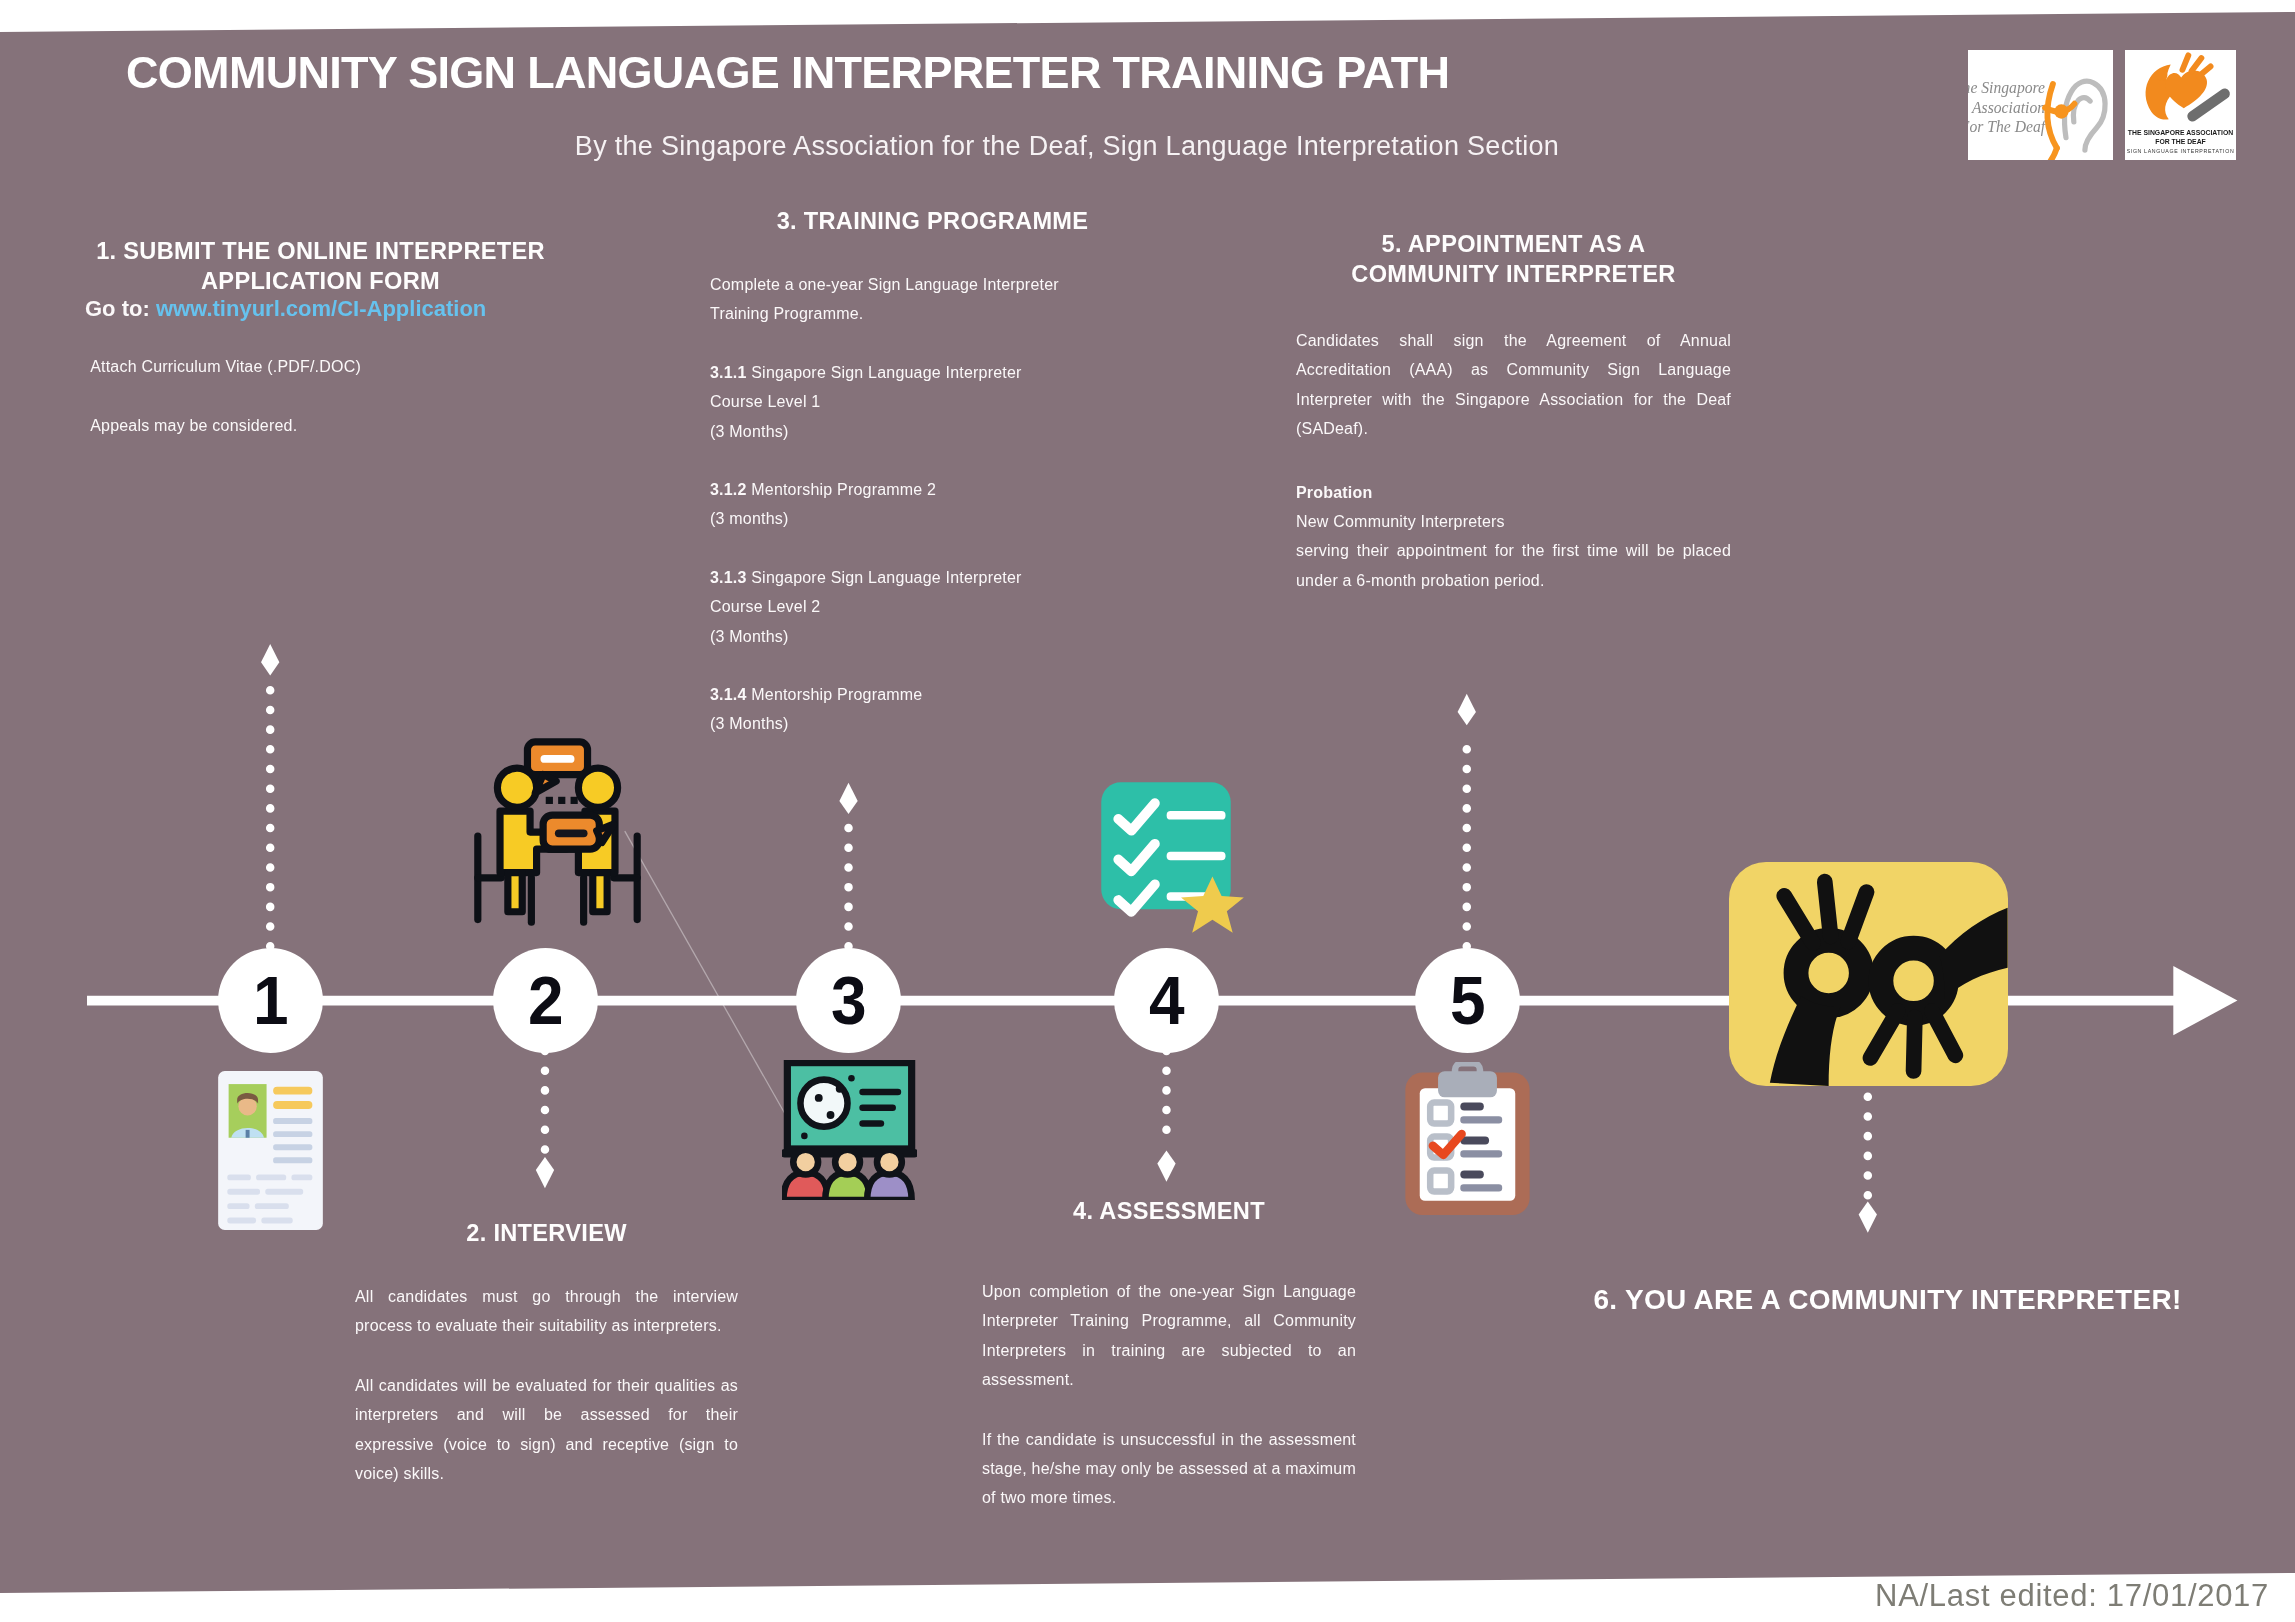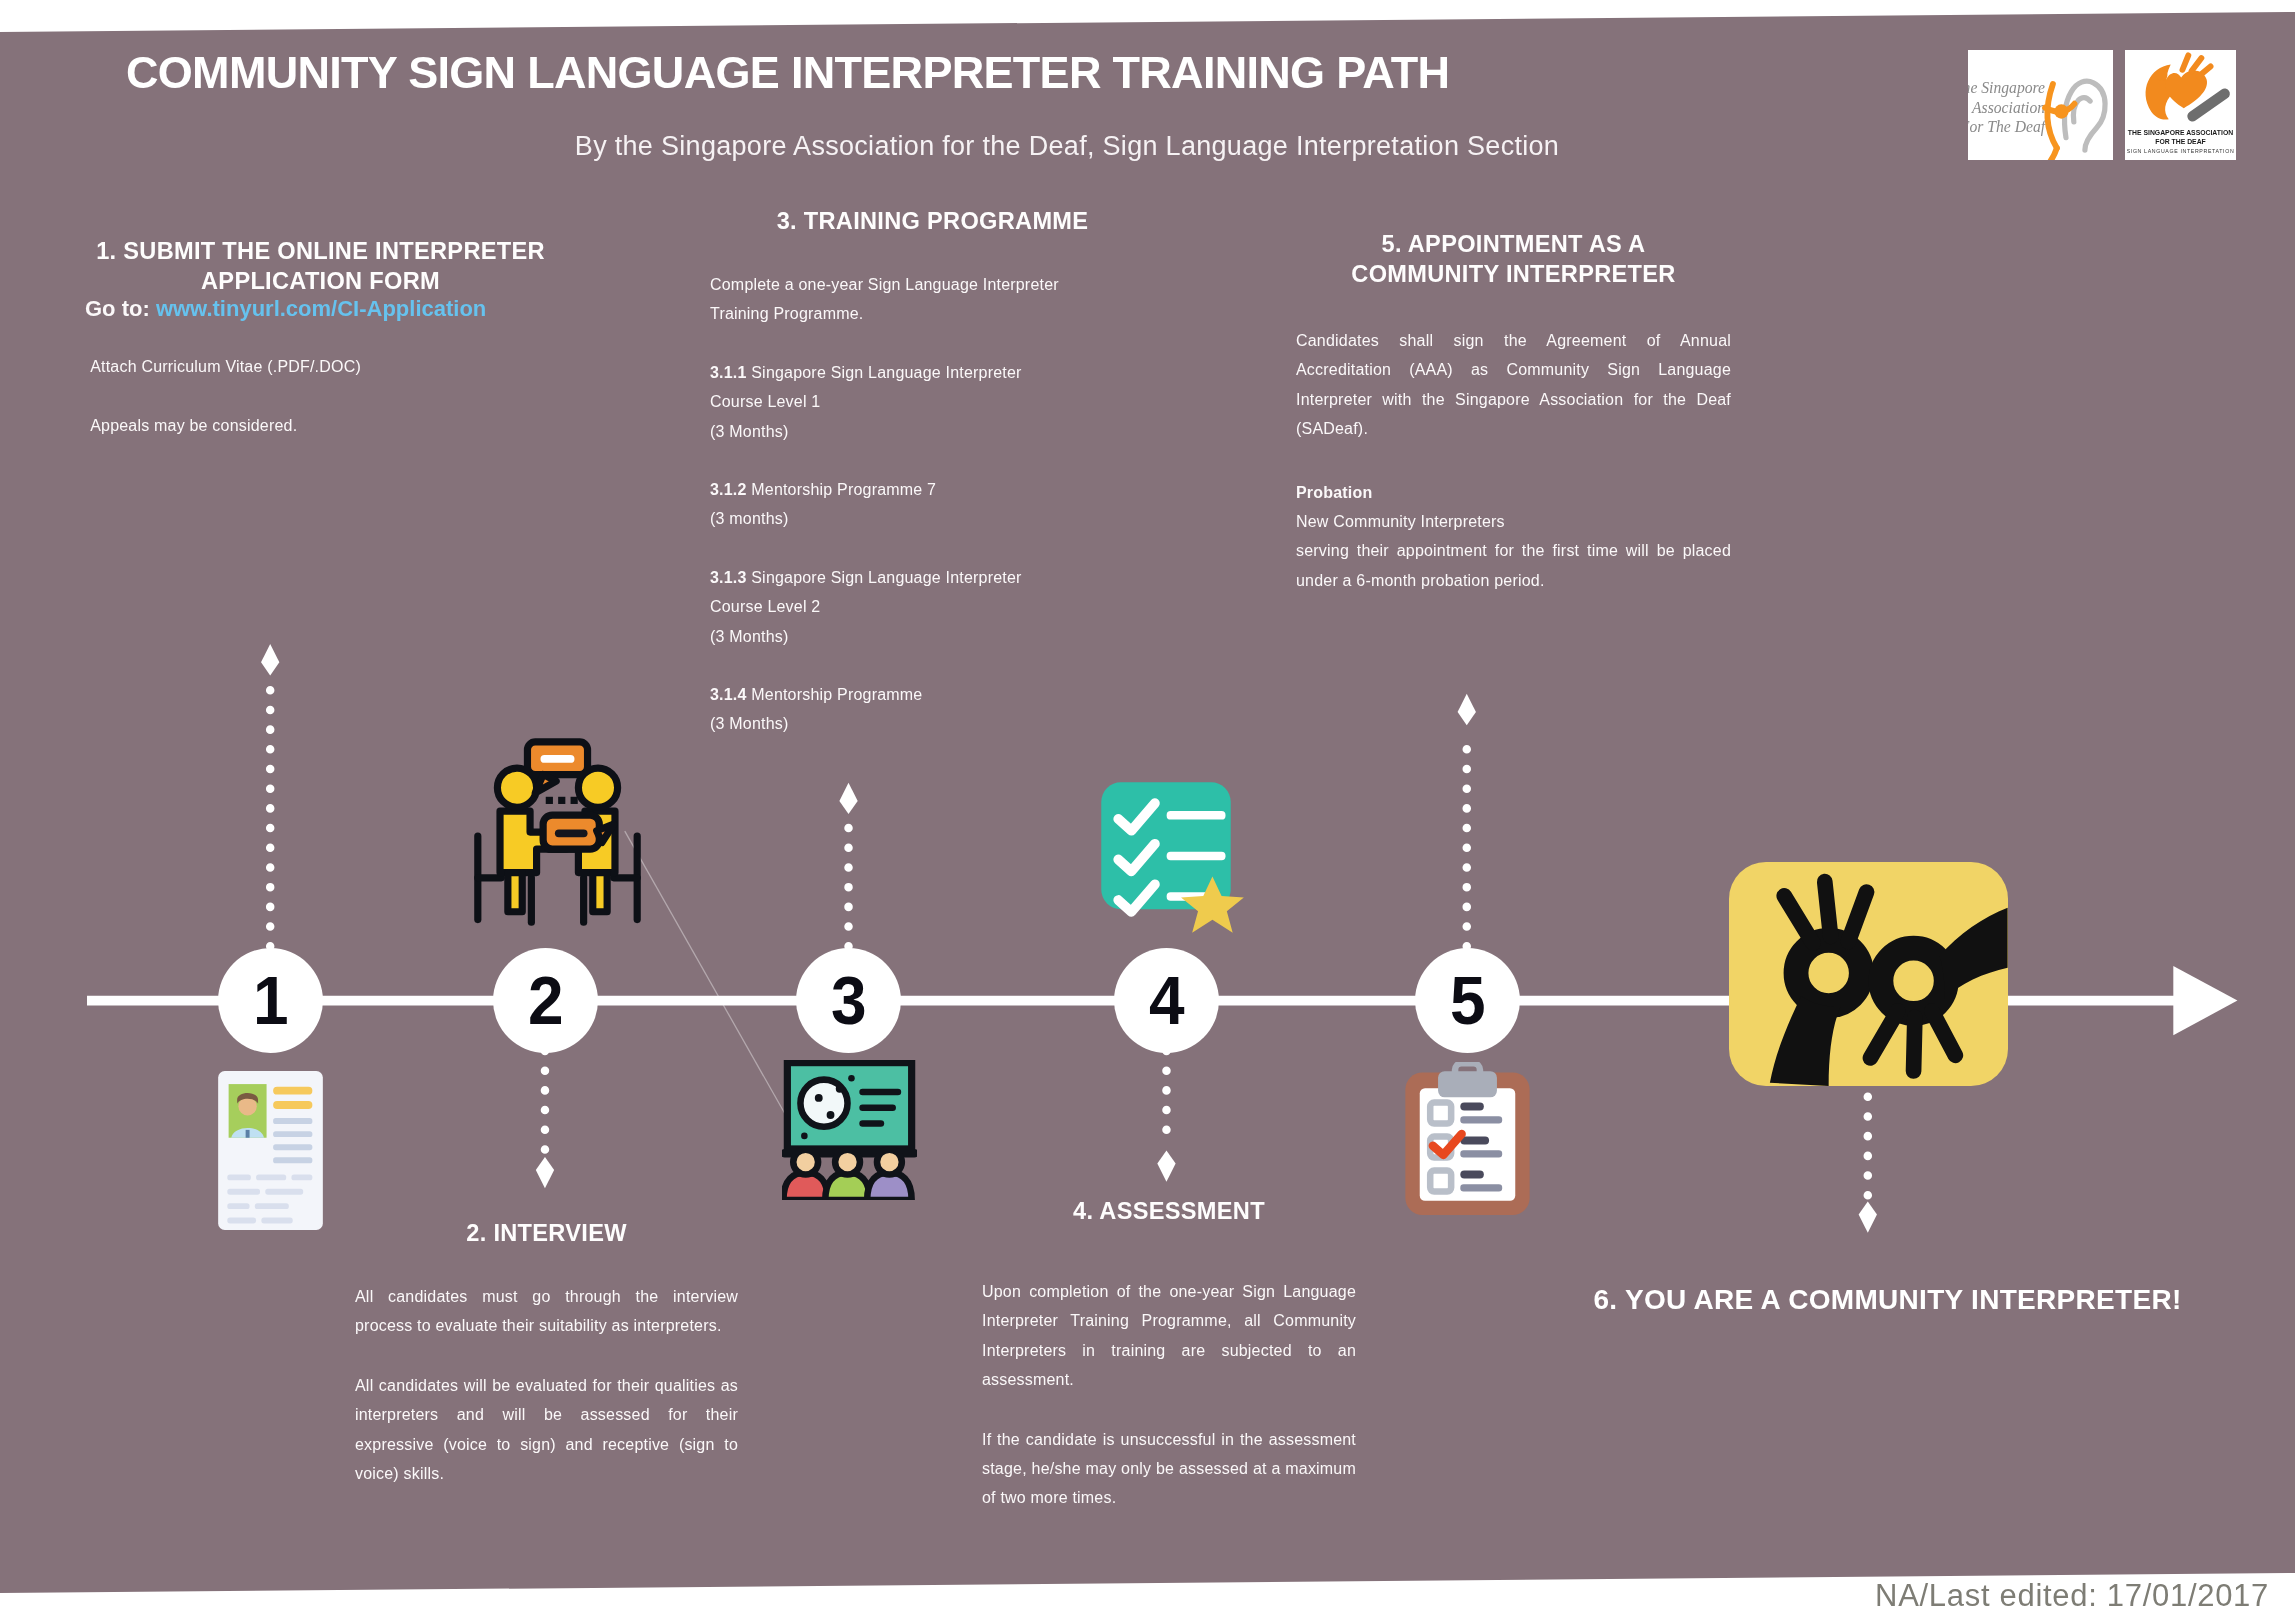--- a/index.html
+++ b/index.html
@@ -299,21 +299,21 @@
   <div class="sec" style="left:710px;top:206px;width:445px;">
     <h2>3. TRAINING PROGRAMME</h2>
     <p class="body-t" style="margin:34px 0 0 0;max-width:380px;">Complete a one-year Sign Language Interpreter Training Programme.</p>
     <div class="body-t prog-item" style="max-width:366px;">
       <b>3.1.1</b>
       <span>Singapore Sign Language Interpreter Course Level 1</span><br>
       <span>(3 Months)</span>
     </div>
     <div class="body-t prog-item" style="max-width:366px;">
       <b>3.1.2</b>
-      <span>Mentorship Programme 7</span><br>
+      <span>Mentorship Programme 2</span><br>
       <span>(3 months)</span>
     </div>
     <div class="body-t prog-item" style="max-width:366px;">
       <b>3.1.3</b>
       <span>Singapore Sign Language Interpreter Course Level 2</span><br>
       <span>(3 Months)</span>
     </div>
     <div class="body-t prog-item" style="max-width:366px;">
       <b>3.1.4</b>
       <span>Mentorship Programme</span><br>

